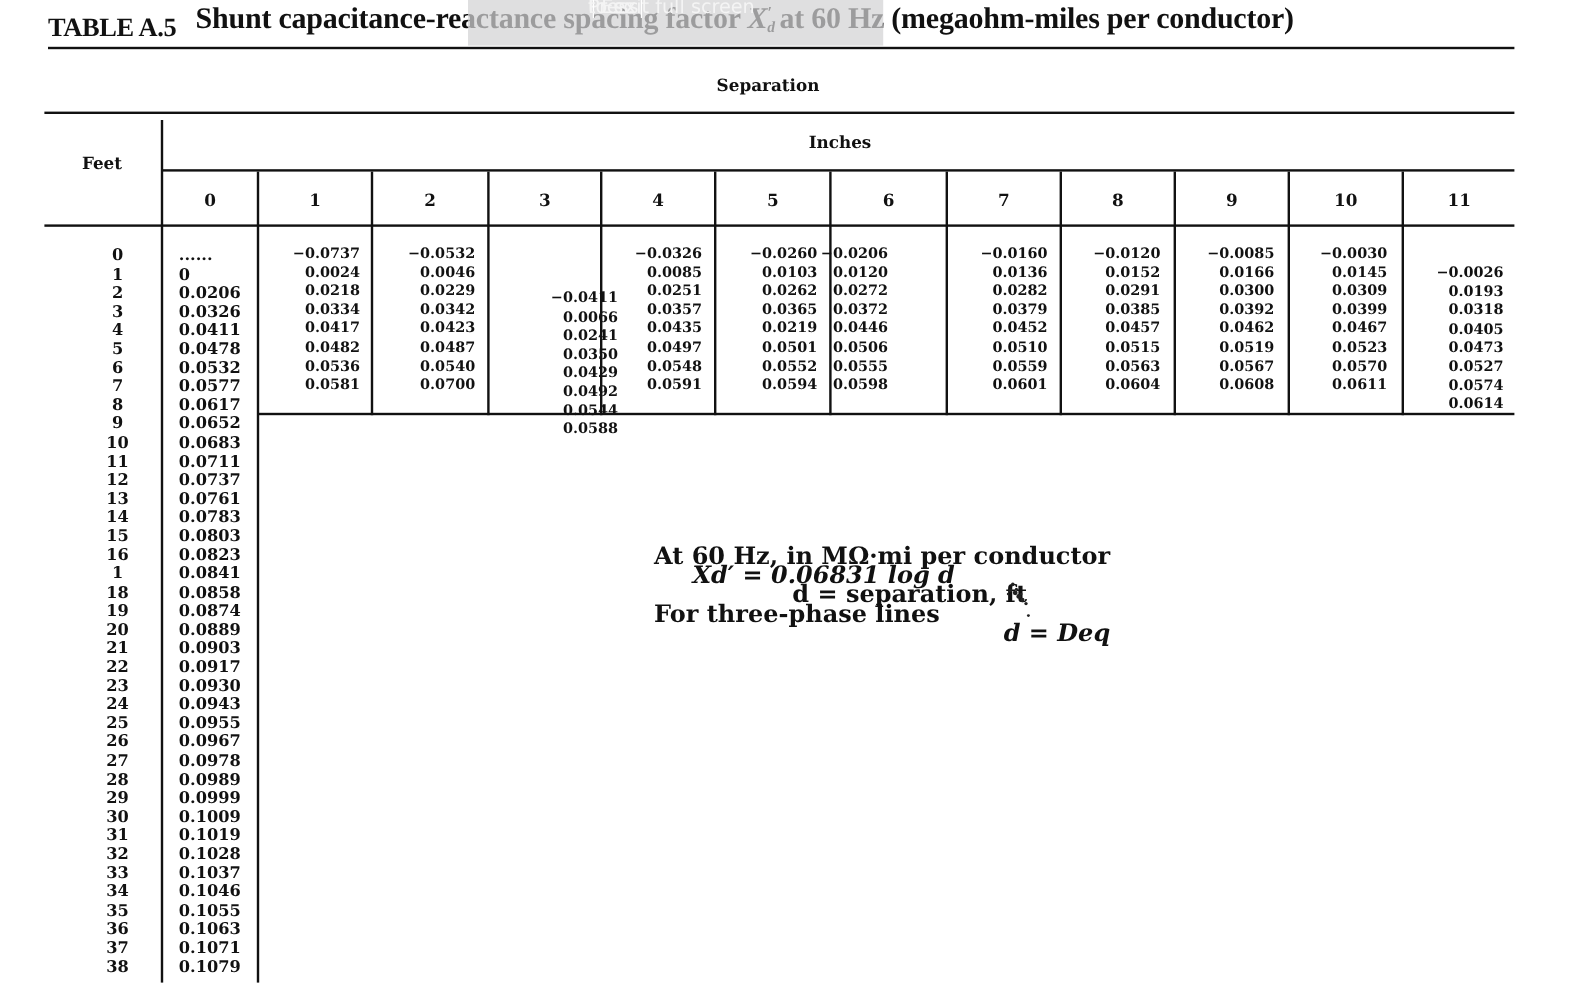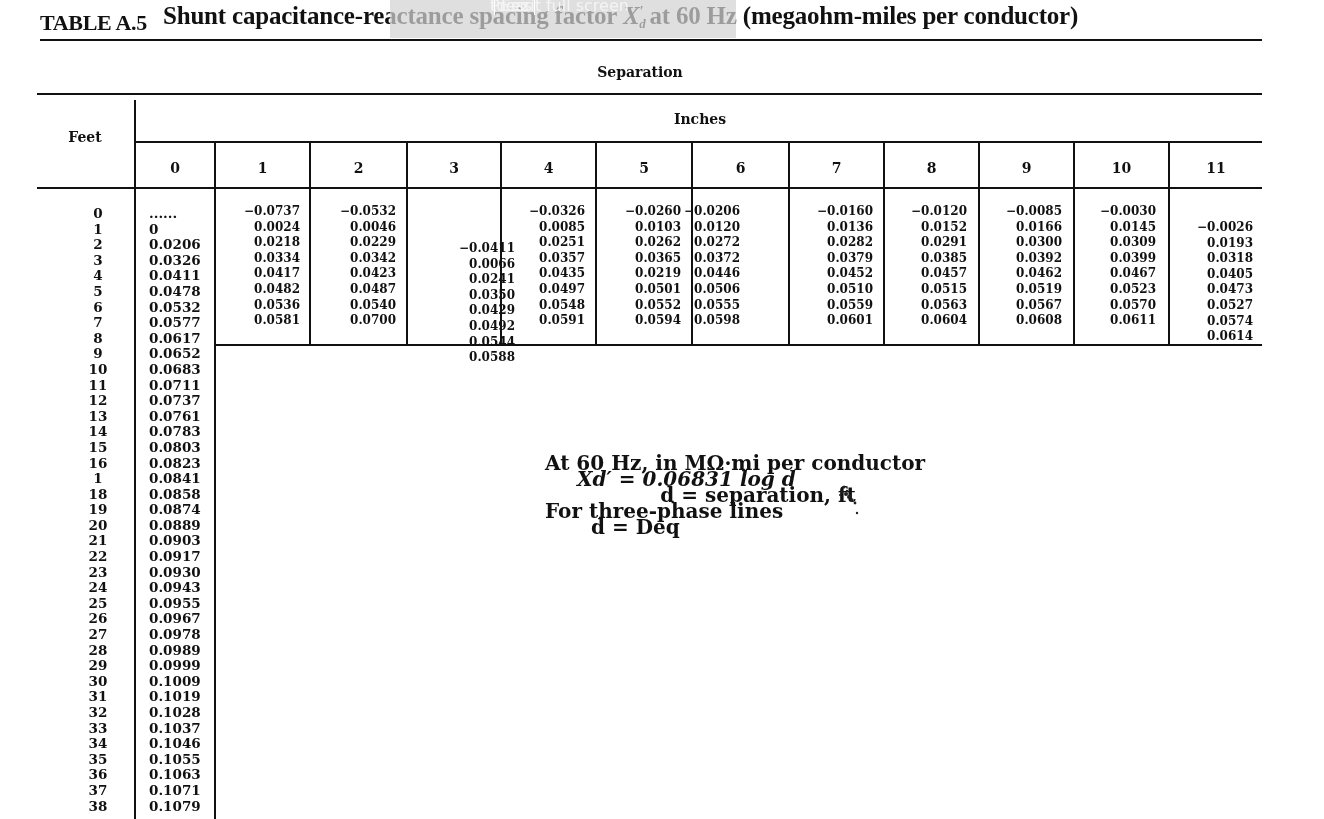--- a/index.html
+++ b/index.html
@@ -274,21 +274,21 @@
   <div>0.0527</div>
   <div>0.0574</div>
   <div>0.0614</div>
 </div>
 
 <div class="note">
   <div>At 60 Hz, in MΩ·mi per conductor</div>
   <div style="padding-left:32px; font-style:italic;">Xd′ = 0.06831 log d</div>
   <div style="padding-left:46px;text-align:center;">d = separation, ft</div>
   <div>For three-phase lines</div>
-  <div style="padding-left:46px; ">d = Deq</div>
+  <div style="padding-left:46px; font-style:italic;text-align:right;">d = Deq</div>
 </div>
 
 <svg class="speck" viewBox="0 0 22 36">
   <g fill="#222">
     <circle cx="6" cy="4" r="1.5"></circle>
       <circle cx="4" cy="9" r="1.6"></circle>
       <circle cx="8" cy="11" r="2"></circle>
     <circle cx="11" cy="14" r="2"></circle>
       <circle cx="14" cy="17" r="1.8"></circle>
       <circle cx="17" cy="20" r="1.4"></circle>

